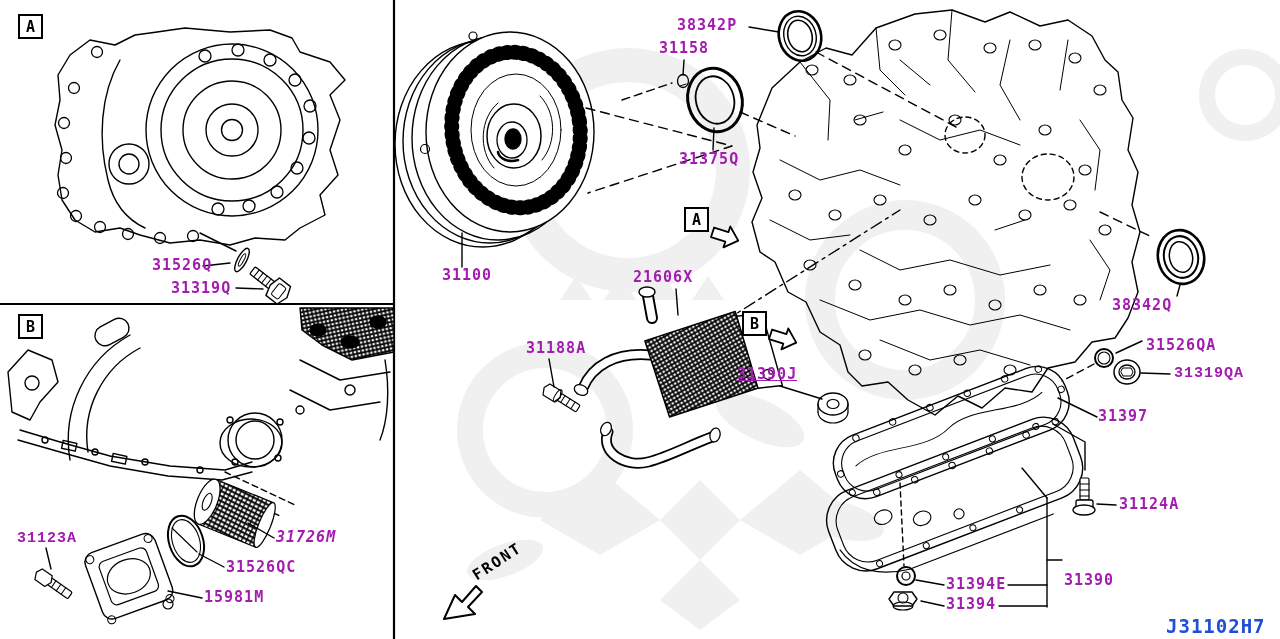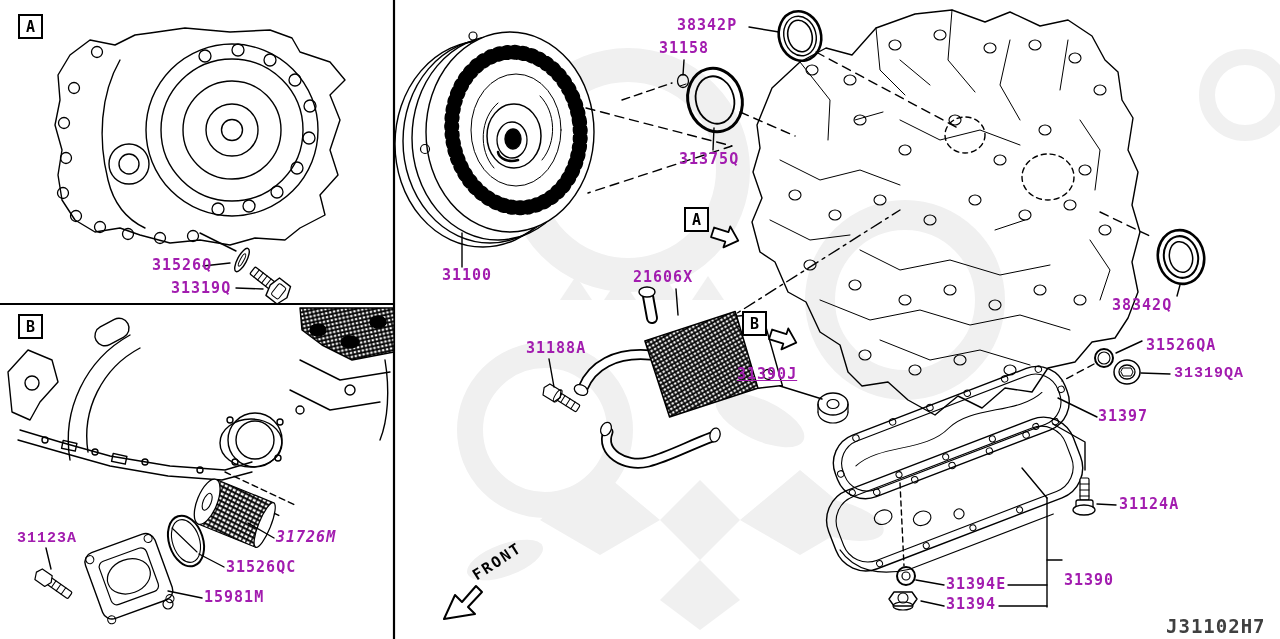--- a/index.html
+++ b/index.html
@@ -12,21 +12,21 @@
     position:absolute;font:700 15px "DejaVu Sans Mono",monospace;
     letter-spacing:1px;color:#a21caf;white-space:nowrap;line-height:15px;
   }
   .callout-box{
     position:absolute;width:21px;height:21px;border:2.5px solid #000;background:#fff;
     font:700 15px "DejaVu Sans Mono",monospace;color:#000;
     display:flex;align-items:center;justify-content:center;
   }
   .diagram-code{
     position:absolute;left:1166px;top:615px;
-    font:700 19px "DejaVu Sans Mono",monospace;letter-spacing:1px;color:#404040;
+    font:700 19px "DejaVu Sans Mono",monospace;letter-spacing:1px;color:#1d4ed8;
   }
   .front-label{
     position:absolute;left:479px;top:566px;
     font:700 15px "DejaVu Sans Mono",monospace;letter-spacing:2px;color:#000;
     transform:rotate(-33deg);transform-origin:left bottom;
   }
 </style>
 </head>
 <body>
 

